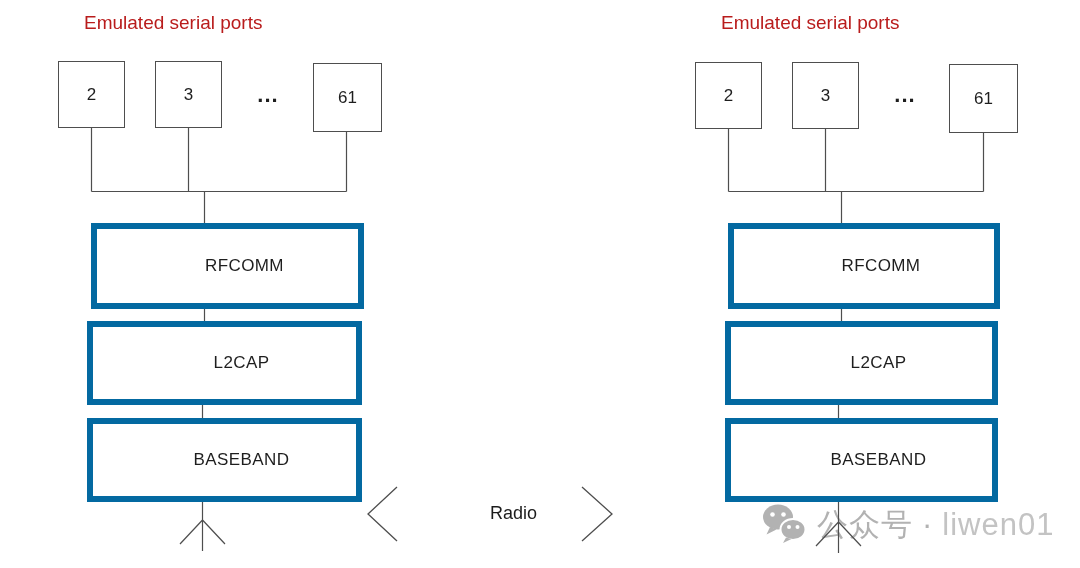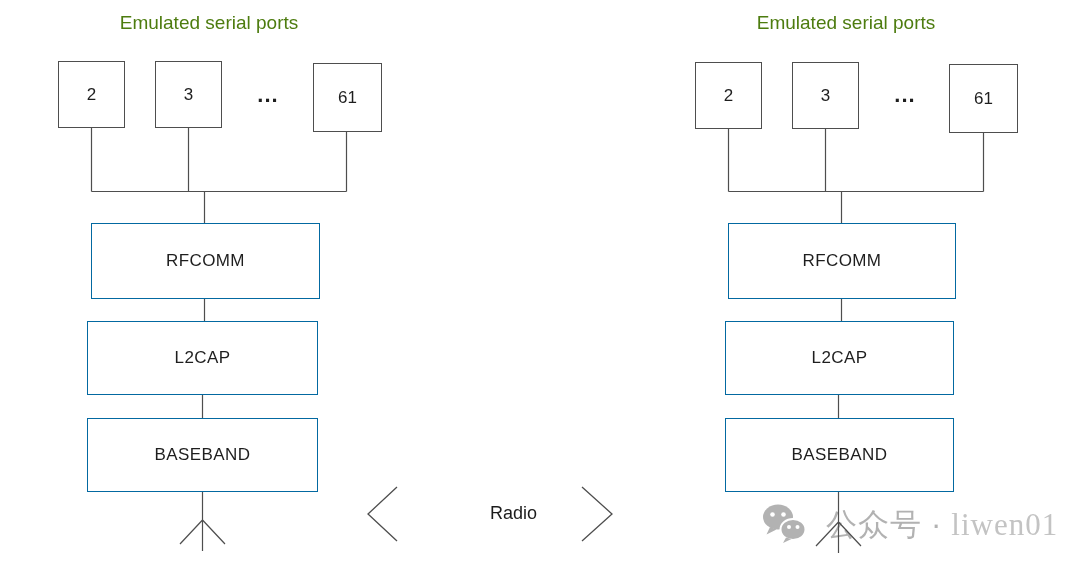--- a/index.html
+++ b/index.html
@@ -18,51 +18,51 @@
     position: absolute;
     left: 761px;
     top: 502px;
     height: 44px;
     display: flex;
     align-items: center;
     z-index: 1;
     white-space: nowrap;
   }
   .wm-text { font-size: 31px; line-height: 1; letter-spacing: 1px; }
-  .wm-cjk { color: #b2b2b2; margin-left: 19px; }
+  .wm-cjk { color: #b2b2b2; margin-left: 10px; }
   .wm-sep { color: #b2b2b2; margin: 0 9px; font-size: 31px; }
-  .wm-latin { color: #c3c3c3; font-family: Liberation Serif, serif; }
+  .wm-latin { color: #c3c3c3; }
   .stack-title {
     position: absolute;
     width: 250px;
-    text-align: center;
     font-size: 19px;
-    color: #4d7c0f;
+    color: #b91c1c;
   }
   .pbox {
     position: absolute;
     width: 65px;
     height: 65px;
     border: 1px solid #4e4e4e;
     background: #ffffff;
     display: flex;
     align-items: center;
     justify-content: center;
     font-size: 17px;
   }
   .pbox.wide { width: 67px; height: 67px; text-align: center; }
   .lbox {
     position: absolute;
-    border: 1px solid #0369a1;
+    border: 6px solid #0369a1;
     background: #ffffff;
     display: flex;
     align-items: center;
     justify-content: center;
     font-size: 17px;
     letter-spacing: 0.4px;
+    padding-left: 34px;
   }
   .dots {
     position: absolute;
     width: 44px;
     text-align: center;
     font-size: 22px;
     font-weight: bold;
     line-height: 22px;
     letter-spacing: 1px;
     color: #1e1e1e;

